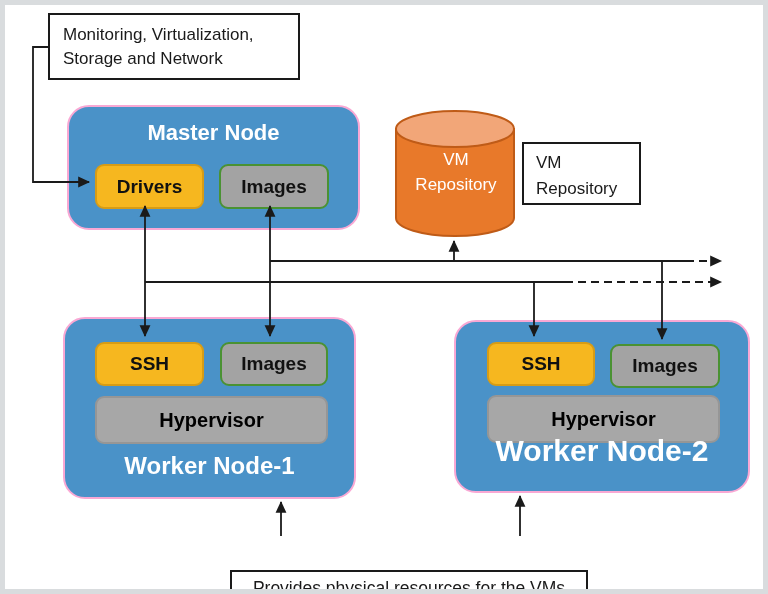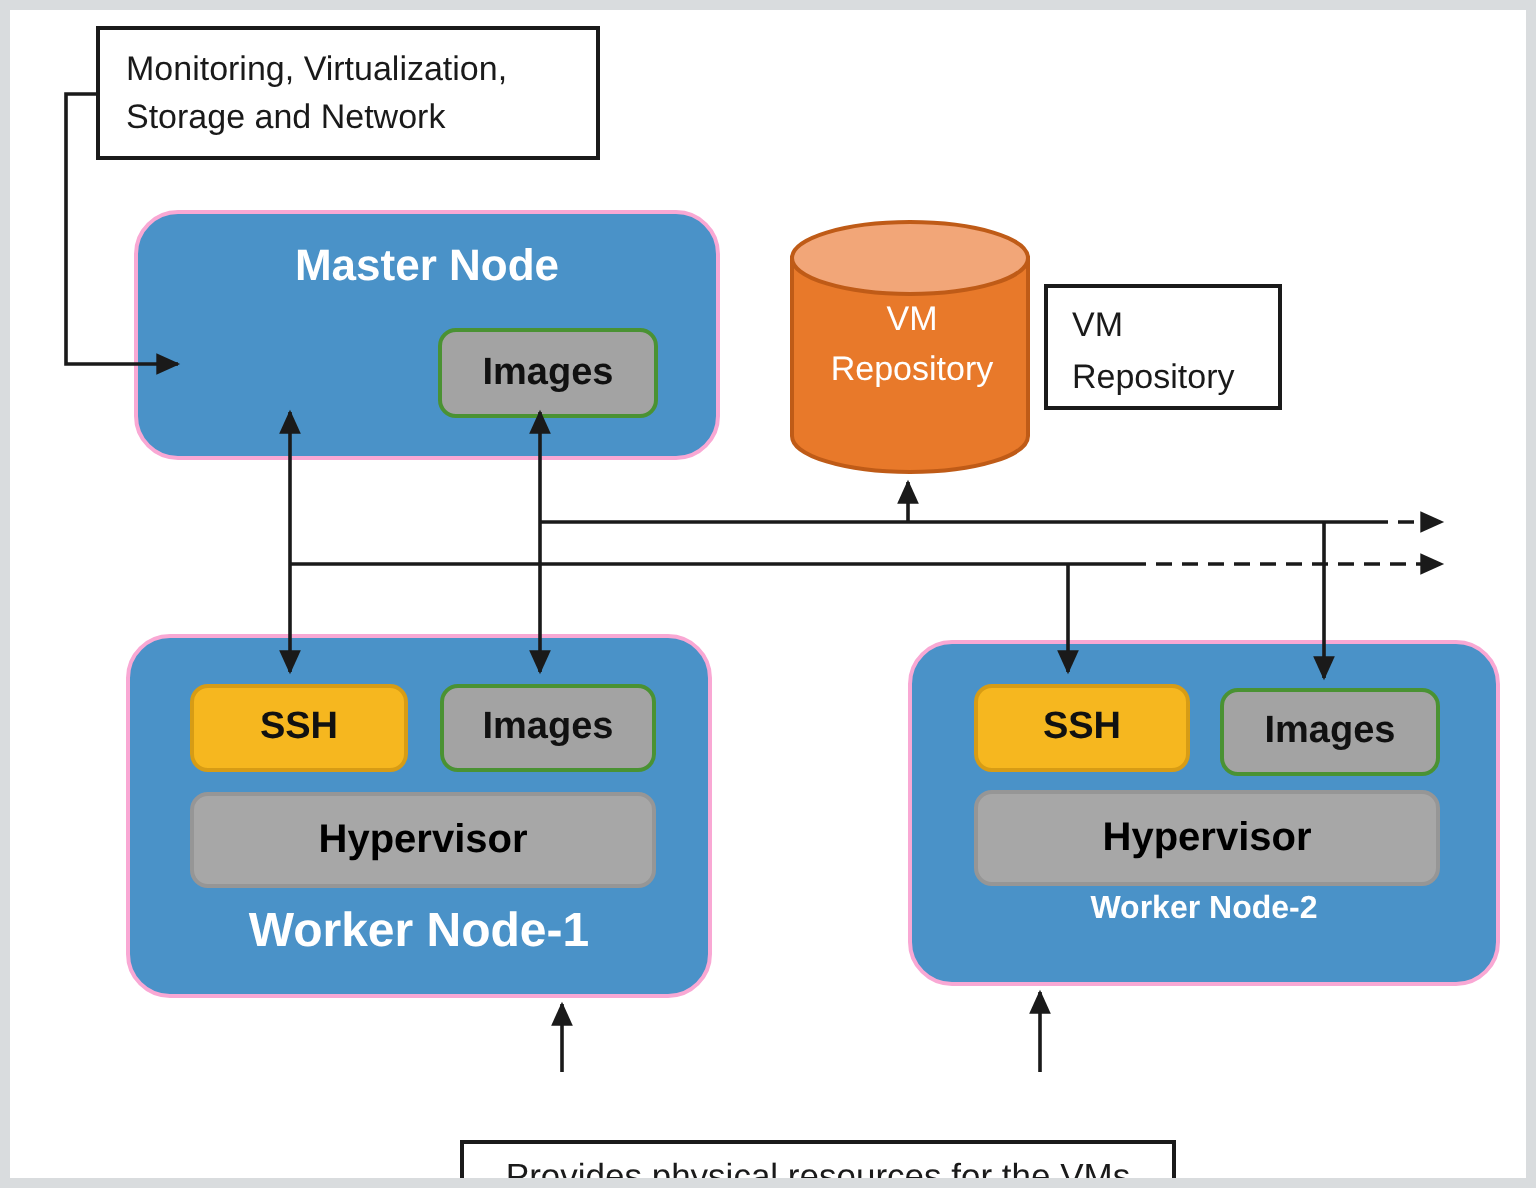--- a/index.html
+++ b/index.html
@@ -37,20 +37,23 @@
 </head>
 <body>
 
 <div class="canvas">
 
   <div class="abs label-box z2" style="left:43px;top:8px;width:252px;height:67px;padding:8px 0 0 13px;">Monitoring, Virtualization,
 Storage and Network</div>
 
   <div class="abs node z2" style="left:62px;top:100px;width:293px;height:125px;">
     <div class="node-title" style="top:13px;font-size:22px;">Master Node</div>
+    <div class="chip yellow" style="left:26px;top:57px;width:105px;height:41px;">
+      <span>Drivers</span>
+    </div>
     <div class="chip green" style="left:150px;top:57px;width:106px;height:41px;">
       <span>Images</span>
     </div>
   </div>
 
   <svg class="abs z2" style="left:388px;top:103px;" width="126" height="132" viewBox="0 0 126 132">
     <path d="M3,21 v89 a59,18 0 0 0 118,0 v-89 z" fill="#e8792a" stroke="#bf5b17" stroke-width="2"></path>
     <ellipse cx="62" cy="21" rx="59" ry="18" fill="#f2a678" stroke="#bf5b17" stroke-width="2"></ellipse>
   </svg>
   <div class="cyl-text z2" style="left:388px;top:143px;width:126px;">VM
@@ -75,21 +78,21 @@
   <div class="abs node z2" style="left:449px;top:315px;width:296px;height:173px;">
     <div class="chip yellow" style="left:31px;top:20px;width:104px;height:40px;">
       <span>SSH</span>
     </div>
     <div class="chip green" style="left:154px;top:22px;width:106px;height:40px;">
       <span>Images</span>
     </div>
     <div class="chip gray" style="left:31px;top:73px;width:229px;height:44px;">
       <span>Hypervisor</span>
     </div>
-    <div class="node-title" style="top:124px;font-size:16px;">Worker Node-2</div>
+    <div class="node-title" style="top:112px;font-size:30px;">Worker Node-2</div>
   </div>
 
   <div class="abs label-box z2" style="left:225px;top:533px;width:358px;height:37px;display:flex;align-items:center;justify-content:center;font-size:17.5px;margin-top:32px;">Provides physical resources for the VMs</div>
 
   <svg class="overlay" width="768" height="594" viewBox="0 0 768 594">
     <defs>
       <marker id="ah" viewBox="0 0 12 12" refX="10" refY="6" markerWidth="13" markerHeight="13" markerUnits="userSpaceOnUse" orient="auto-start-reverse">
         <path d="M0,1 L11,6 L0,11 z" fill="#1a1a1a"></path>
       </marker>
     </defs>

